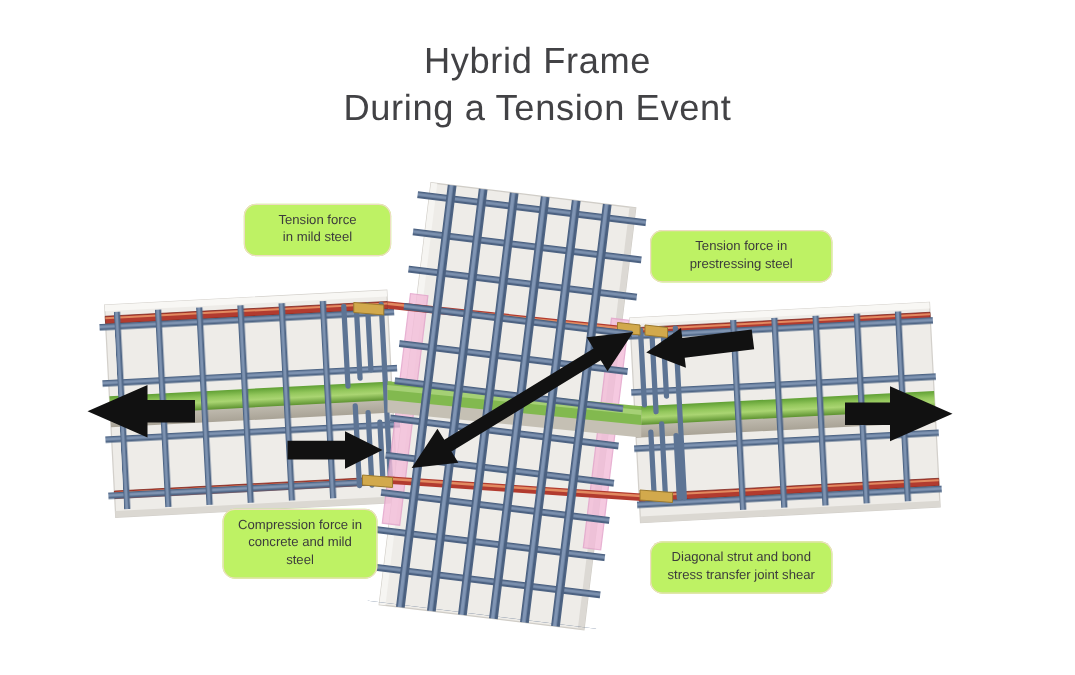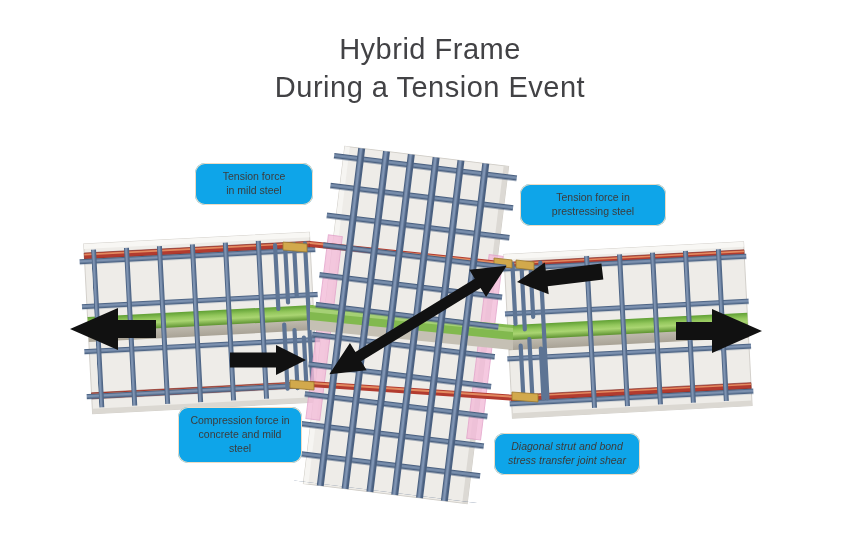--- a/index.html
+++ b/index.html
@@ -1,27 +1,27 @@
 <!DOCTYPE html>
 <html><head>
 <meta charset="utf-8">
 <style>
   html,body{margin:0;padding:0;background:#fff;}
   .stage{position:relative;width:860px;height:540px;background:#fff;overflow:hidden;
          font-family:"Liberation Sans","DejaVu Sans",sans-serif;}
   .title{position:absolute;top:30px;left:0;width:860px;text-align:center;
          color:#424245;font-size:29px;line-height:38px;letter-spacing:.5px;font-weight:500;}
   .diagram-svg{position:absolute;left:0;top:0;}
-  .callout{position:absolute;background:#0ea5e9;border-radius:10px;padding:7px 9px;
+  .callout{position:absolute;background:#bef264;border-radius:10px;padding:7px 9px;
            color:#3c3c3c;font-size:10.5px;line-height:1.32;text-align:center;
            white-space:pre-line;box-shadow:0 0 0 1px #eedcc4 inset;}
   .co-tension-mild{left:195px;top:163px;width:100px;}
   .co-tension-prestress{left:520px;top:184px;width:128px;}
   .co-compression{left:178px;top:407px;width:106px;}
-  .co-diagonal{left:494px;top:433px;width:128px;font-style:italic;}
+  .co-diagonal{left:520px;top:433px;width:128px;}
 </style>
 </head>
 <body>
 
 <div class="stage">
 
   <div class="title">
     <div>Hybrid Frame</div>
     <div>During a Tension Event</div>
   </div>

